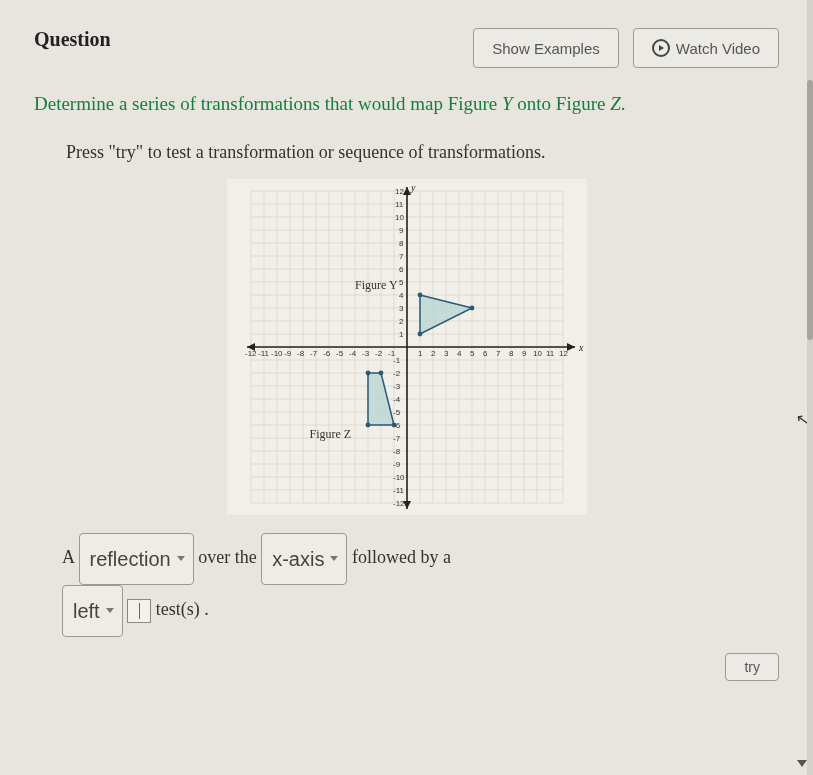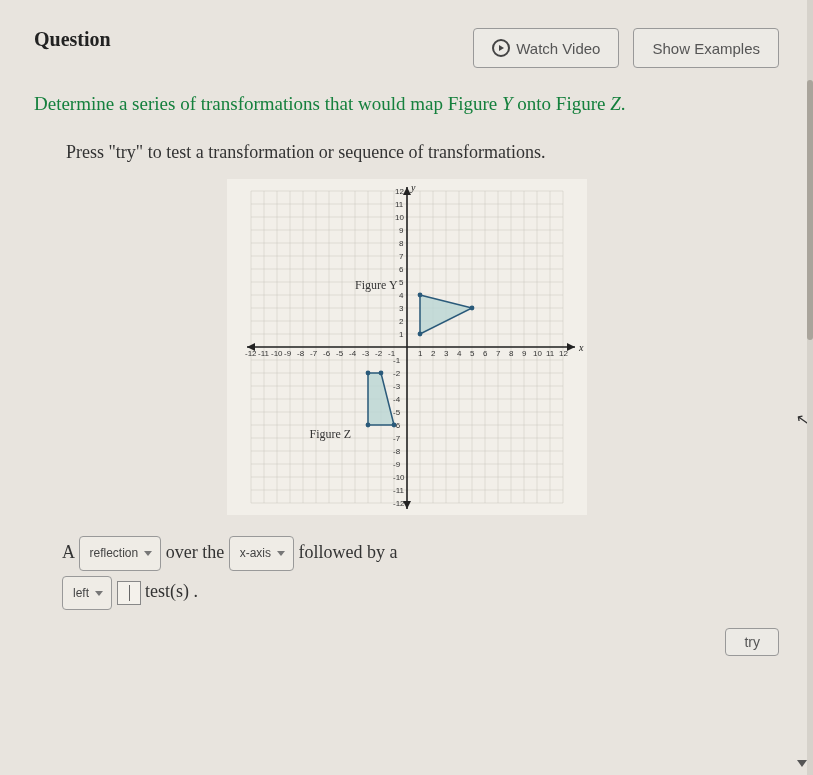--- a/index.html
+++ b/index.html
@@ -92,21 +92,21 @@
     font-family: Georgia, serif;
   }
   .sel {
     display: inline-flex;
     align-items: center;
     gap: 6px;
     border: 1px solid #999;
     background: #efece6;
     border-radius: 4px;
     padding: 3px 8px 3px 10px;
-    font-size: 12px;
+    font-size: 20px;
     color: #444;
     font-family: Arial, sans-serif;
     cursor: pointer;
     vertical-align: middle;
   }
   .chev {
     width: 0; height: 0;
     border-left: 4px solid transparent;
     border-right: 4px solid transparent;
     border-top: 5px solid #777;
@@ -175,25 +175,25 @@
 </style>
 </head>
 <body>
 
 <div class="page">
 
   <div class="header-row">
     <div class="question-title">Question</div>
     <div class="header-buttons">
       <div class="btn-outline">
+        <span>Show Examples</span>
+      </div>
+      <div class="btn-outline">
         <span class="play-icon"></span>
         <span>Watch Video</span>
-      </div>
-      <div class="btn-outline">
-        <span>Show Examples</span>
       </div>
     </div>
   </div>
 
   <div class="prompt">
     <span>Determine a series of transformations that would map Figure </span><span class="mathvar">Y</span><span> onto Figure </span><span class="mathvar">Z</span><span>.</span>
   </div>
 
   <div class="sub-instruction">Press "try" to test a transformation or sequence of transformations.</div>
 

